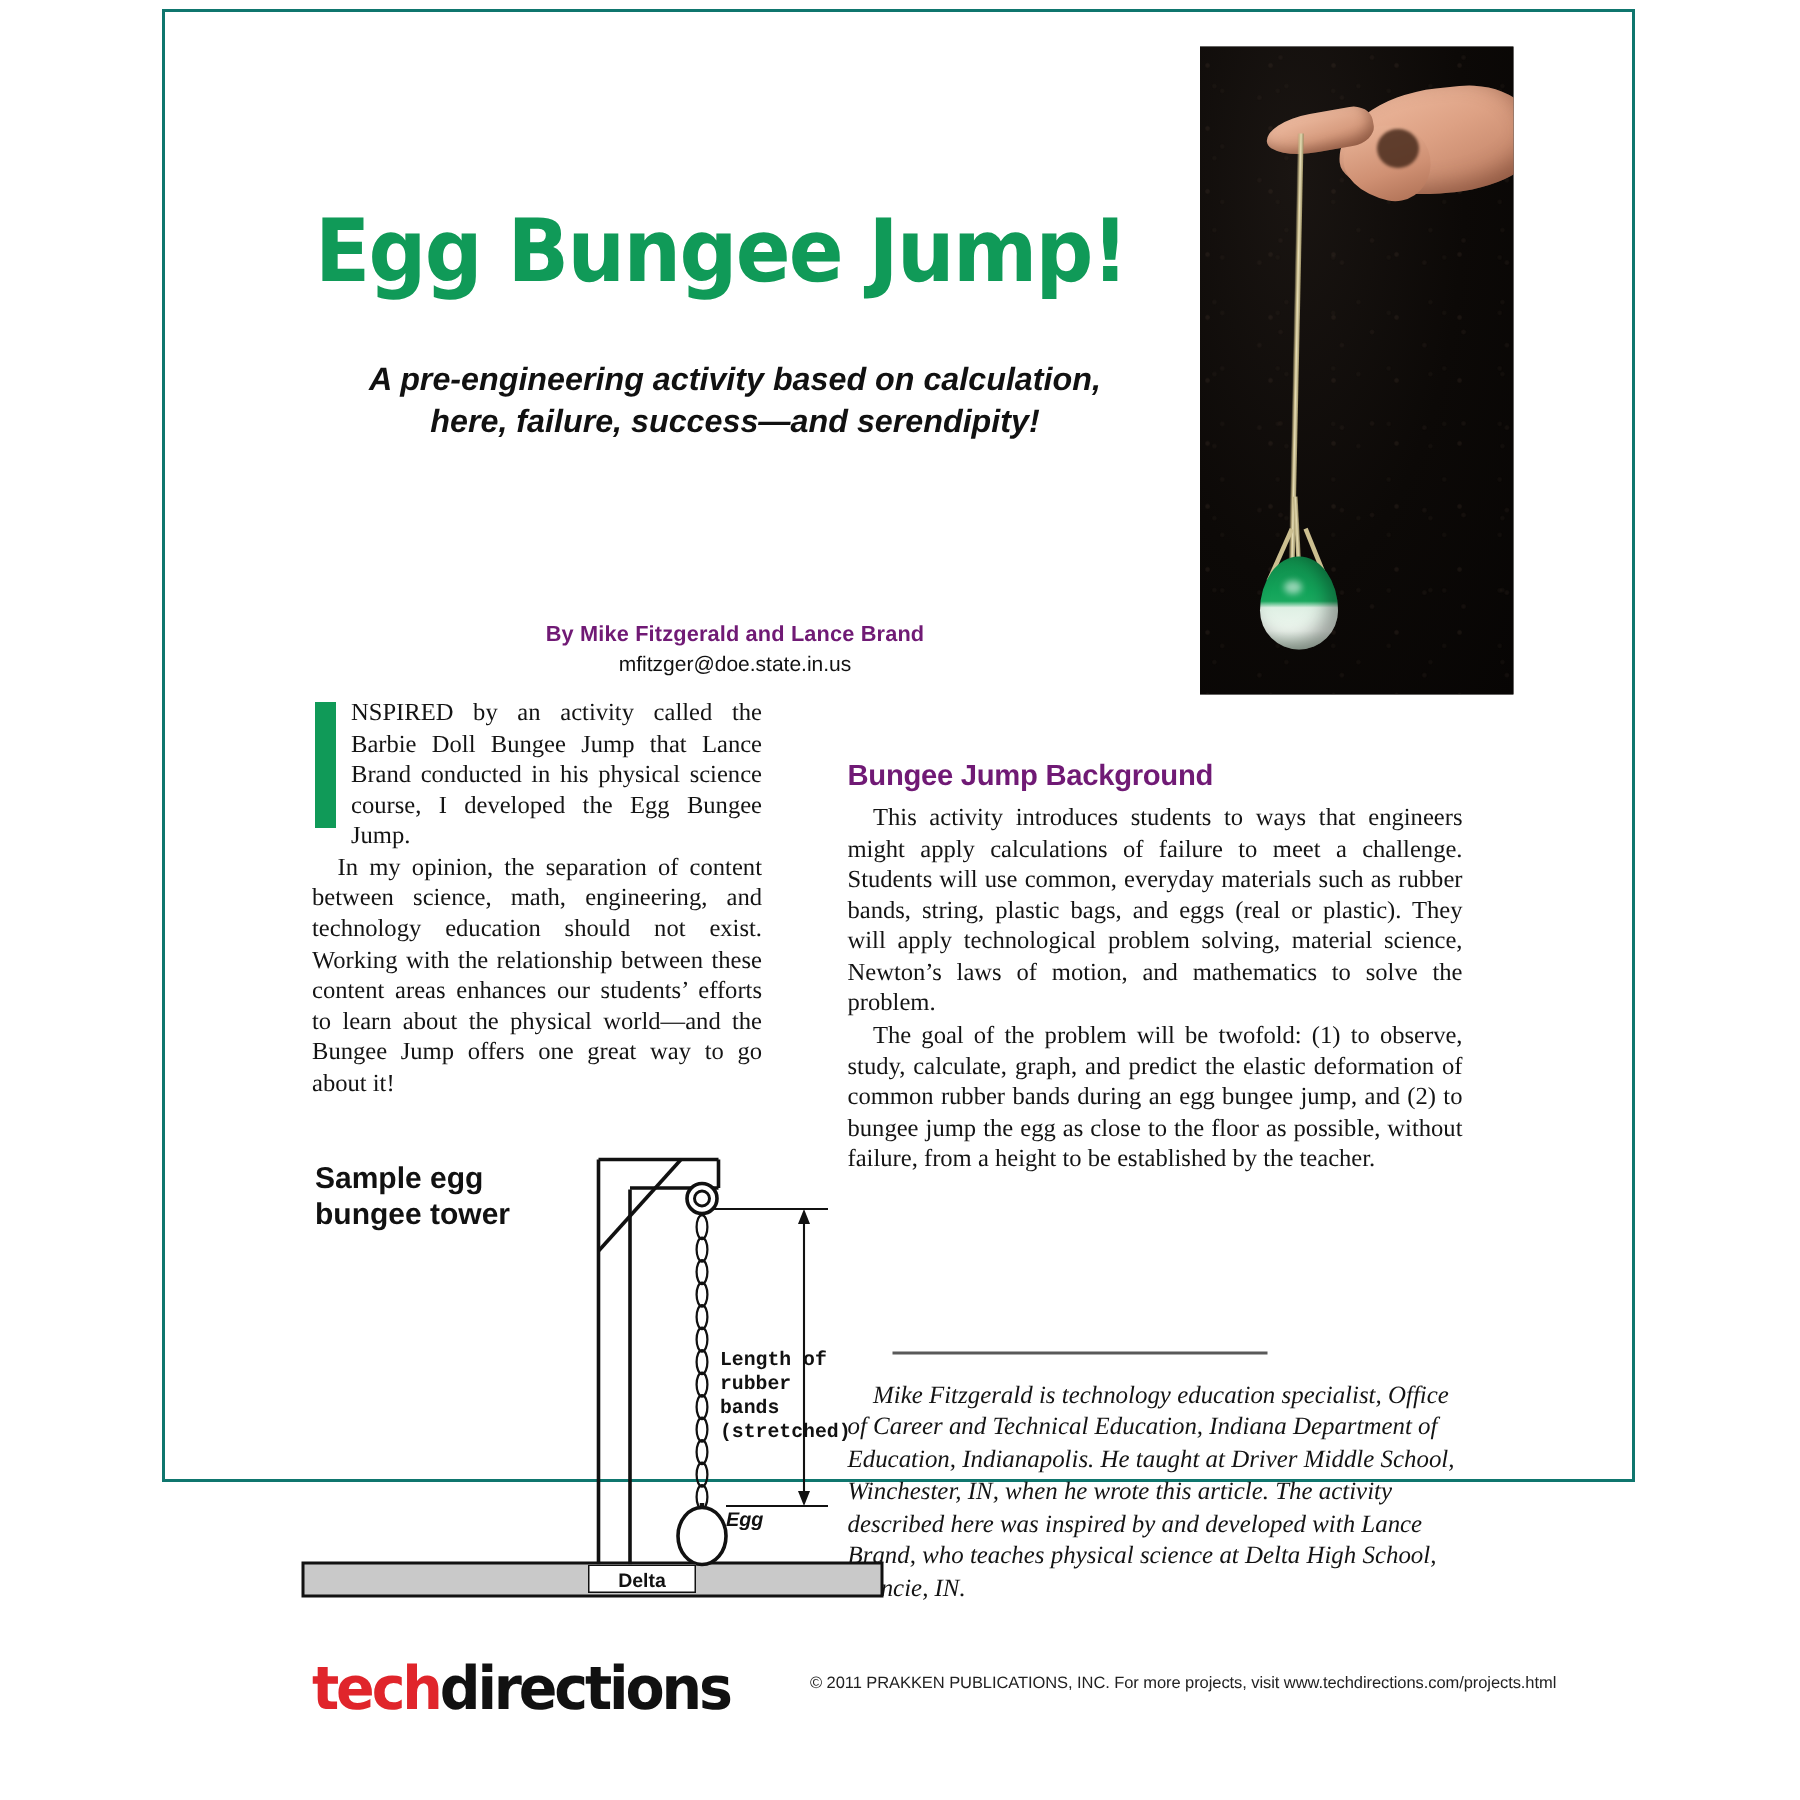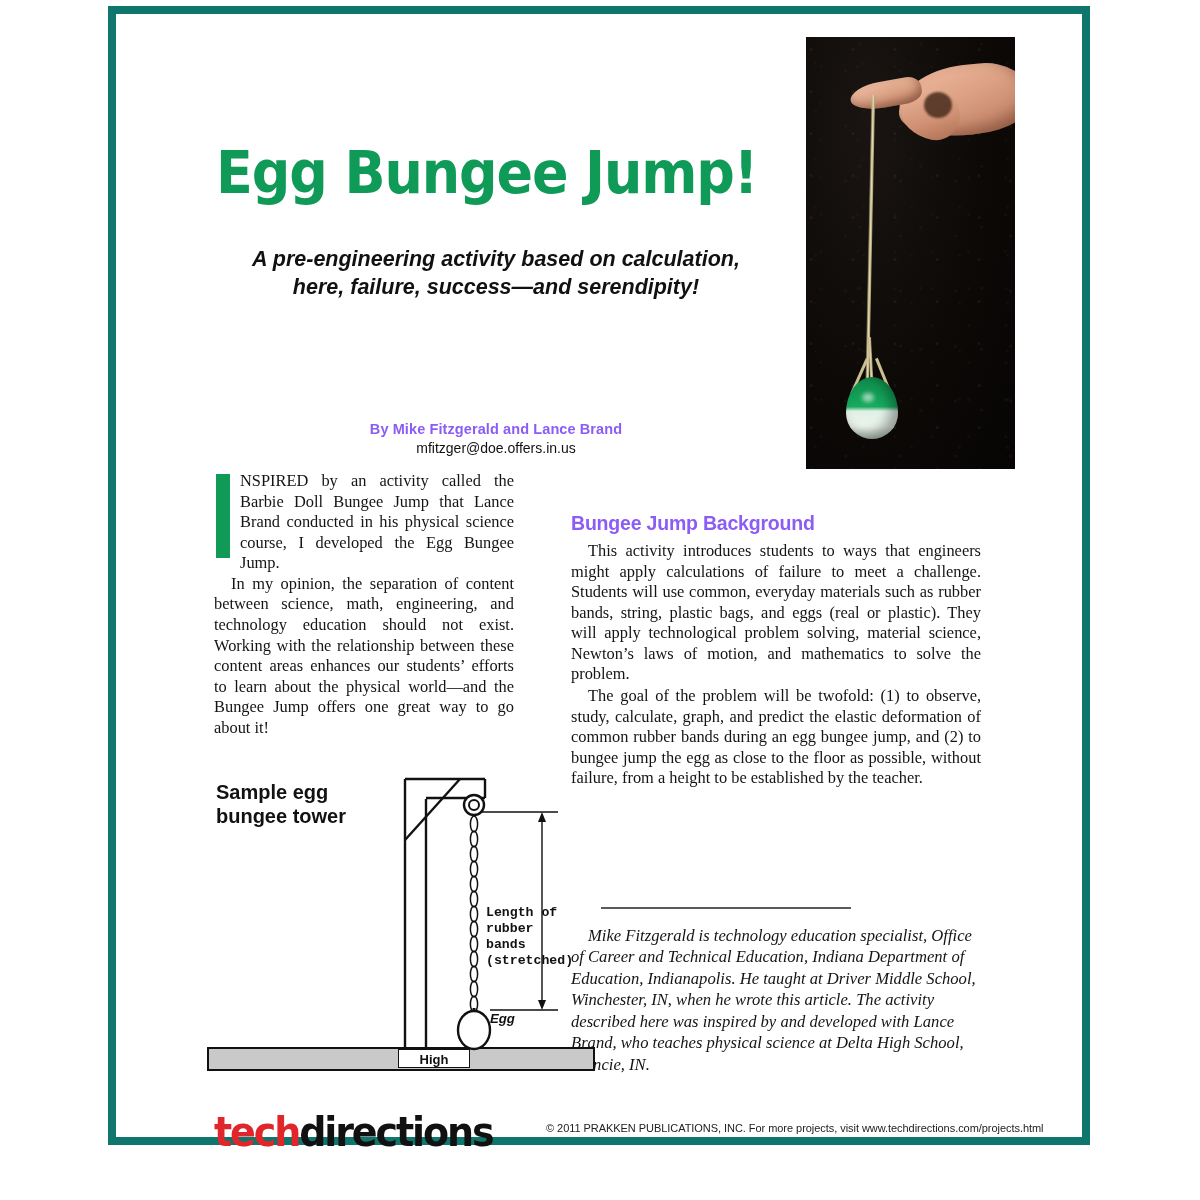--- a/index.html
+++ b/index.html
@@ -18,22 +18,22 @@
     width: 1200px;
     height: 1200px;
     background: #ffffff;
   }
   
   .page-sheet {
     position: absolute;
     left: 108px;
     top: 6px;
     width: 982px;
-    height: 1139px;
-    border: 8px solid #0f766e;
+    height: 982px;
+    border: 2px solid #0f766e;
     background: #ffffff;
     box-sizing: border-box;
   }
   .page-inner {
     position: absolute;
     left: 0; top: 0;
     width: 978px;
     height: 1183px;
   }
 
@@ -179,21 +179,21 @@
     position: absolute;
     left: 120px;
     top: 407px;
     width: 520px;
     text-align: center;
   }
   .byline-authors {
     font-family: "Liberation Sans", sans-serif;
     font-weight: 700;
     font-size: 14.5px;
-    color: #8b5cf6;
+    color: #701a75;
     letter-spacing: .1px;
   }
   .byline-email {
     margin-top: 3px;
     font-family: "Liberation Sans", sans-serif;
     font-size: 14px;
     color: #111111;
   }
 
   
@@ -228,21 +228,21 @@
     top: 3px;
     width: 14px;
     height: 84px;
     background: #109a58;
   }
 
   .section-head {
     font-family: "Liberation Sans", sans-serif;
     font-weight: 700;
     font-size: 19.5px;
-    color: #8b5cf6;
+    color: #701a75;
     letter-spacing: -.2px;
     margin-bottom: 6px;
   }
   .col-right .para + .para { margin-top: 1px; }
 
   
   .bio {
     position: absolute;
     left: 455px;
     top: 893px;
@@ -388,21 +388,21 @@
       </div>
 
       <div class="title">Egg Bungee Jump!</div>
       <div class="subtitle">
         <div>A pre-engineering activity based on calculation,</div>
         <div>here, failure, success—and serendipity!</div>
       </div>
 
       <div class="byline">
         <div class="byline-authors">By Mike Fitzgerald and Lance Brand</div>
-        <div class="byline-email">mfitzger@doe.offers.in.us</div>
+        <div class="byline-email">mfitzger@doe.state.in.us</div>
       </div>
 
       <div class="col-left">
         <div class="lead-wrap">
           <span class="dropcap-bar"></span>
           <p class="serif para">NSPIRED by an activity called the Barbie Doll Bungee Jump that Lance Brand conducted in his physical science course, I developed the Egg Bungee Jump.</p>
         </div>
         <p class="serif para indent">In my opinion, the separation of content between science, math, engineering, and technology education should not exist. Working with the relationship between these content areas enhances our students’ efforts to learn about the physical world—and the Bungee Jump offers one great way to go about it!</p>
       </div>
 
@@ -464,21 +464,21 @@
           <line x1="340" y1="44" x2="340" y2="234" stroke="#111111" stroke-width="1.4"></line>
           <polygon points="340,40 336,50 344,50" fill="#111111"></polygon>
           <polygon points="340,238 336,228 344,228" fill="#111111"></polygon>
         </svg>
 
         <div class="dim-label">
           <div>Length of rubber</div>
           <div>bands (stretched)</div>
         </div>
         <div class="egg-label">Egg</div>
-        <div class="floor-label">High</div>
+        <div class="floor-label">Delta</div>
       </div>
 
       <div class="footer">
         <div class="masthead">
           <span class="mast-tech">tech</span><span class="mast-directions">directions</span>
         </div>
         <div class="footer-right">
           <div class="footer-line2">© 2011 PRAKKEN PUBLICATIONS, INC. For more projects, visit www.techdirections.com/projects.html</div>
         </div>
       </div>

